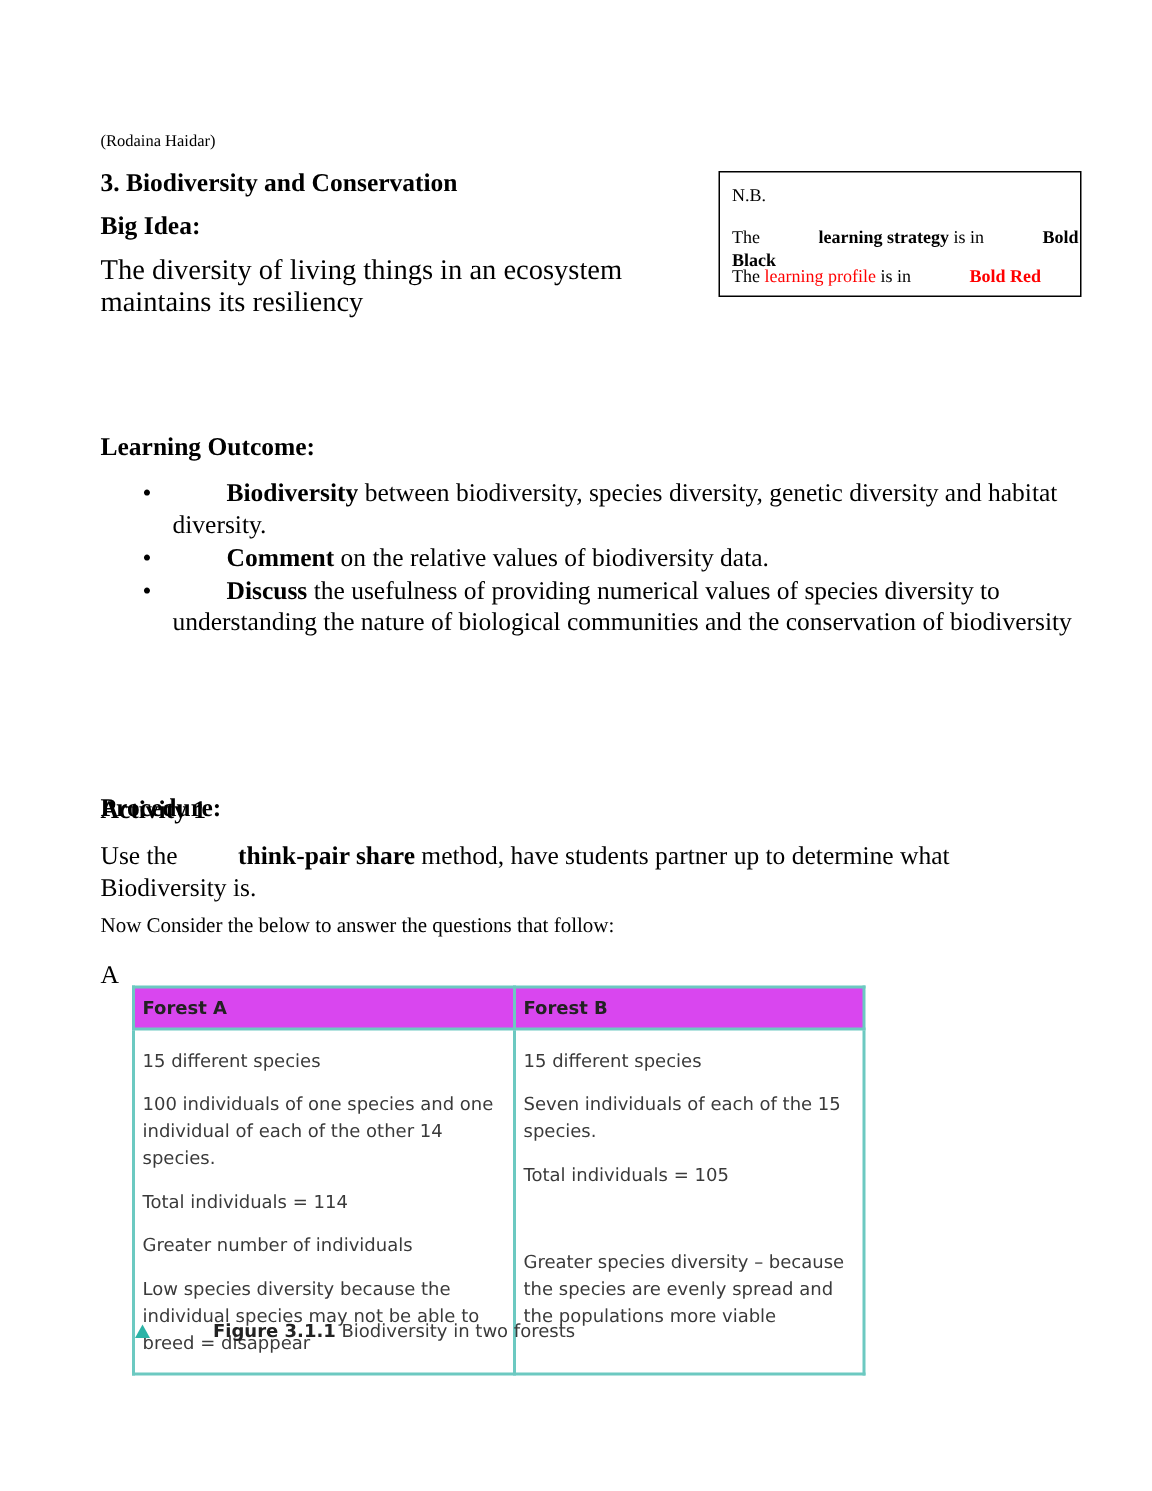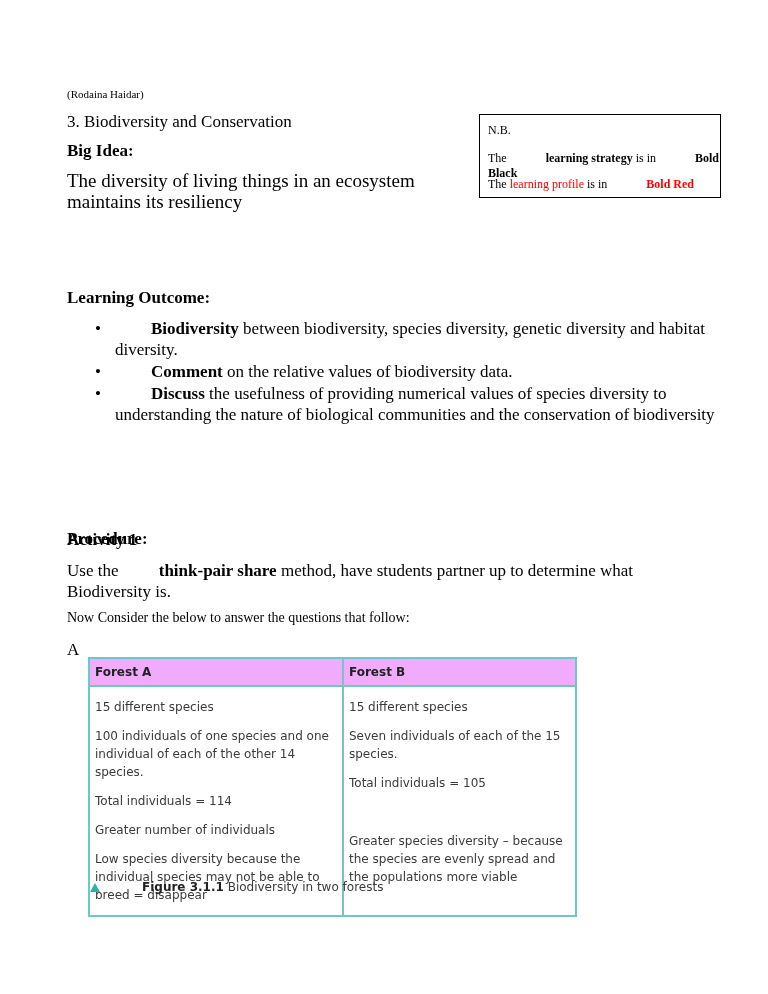--- a/index.html
+++ b/index.html
@@ -1,21 +1,21 @@
 <!DOCTYPE html>
 <html><head>
 <meta charset="utf-8">
 <style>
   html, body { margin: 0; padding: 0; background: #ffffff; }
   body { width: 768px; height: 994px; position: relative; overflow: hidden;
          font-family: "Liberation Serif", serif; color: #000; }
   .page { position: absolute; left: 0; top: 0; width: 768px; height: 830px; }
   .abs { position: absolute; }
   .author { left: 67px; top: 88px; font-size: 11px; }
-  .h-chapter { left: 67px; top: 112px; font-size: 17px; font-weight: normal; }
+  .h-chapter { left: 67px; top: 112px; font-size: 17px; font-weight: bold; }
   .h-bigidea { left: 67px; top: 141px; font-size: 17px; font-weight: bold; }
   .bigidea-text { left: 67px; top: 170px; width: 400px; font-size: 19px; line-height: 21px; }
   .nb-box { left: 479px; top: 114px; width: 242px; height: 84px; border: 1px solid #000; box-sizing: border-box; }
   .nb-line { position: absolute; left: 8px; font-size: 12px; }
   .nb-l1 { top: 8px; }
   .nb-l2 { top: 36px; }
   .nb-l3 { top: 62px; }
   .red { color: #ff0000; }
   .b { font-weight: bold; padding-left: 36px; }
   .h-section { left: 67px; top: 258px; font-size: 17px; font-weight: bold; }
@@ -24,21 +24,21 @@
   .bullets li { position: relative; padding-left: 20px; margin: 0 0 1px 0; }
   .bullets li .dot { position: absolute; left: 0; top: 0; }
   .h-procedure { left: 67px; top: 501px; font-size: 17px; font-weight: bold; margin-top: 28px; }
   .h-activity { left: 67px; top: 530px; font-size: 17px; font-weight: bold; }
   .activity-text { left: 67px; top: 560px; width: 620px; font-size: 17px; line-height: 21px; }
   .consider-text { left: 67px; top: 610px; font-size: 14px; }
   .label-a { left: 67px; top: 640px; font-size: 17px; }
   .fig-table { left: 88px; top: 657px; width: 489px; border-collapse: collapse;
                font-family: "DejaVu Sans", sans-serif; font-size: 12px; color: #3a3a3a; }
   .fig-table td, .fig-table th { border: 2px solid #6cc9c1; vertical-align: top; text-align: left; padding: 0 5px; }
-  .fig-table th { background: #f0abfc; font-weight: bold; color: #222; height: 26px; vertical-align: middle; }
+  .fig-table th { background: #d946ef; font-weight: bold; color: #222; height: 26px; vertical-align: middle; }
   .fig-table td { border-top: none; border-bottom: none; }
   .fig-table tr:last-child td { border-bottom: 2px solid #6cc9c1; }
   .fig-table .cell-line { display: block; line-height: 18px; margin: 11px 0; }
   .col-a { width: 242px; }
   .caption { left: 90px; top: 880px; font-family: "DejaVu Sans", sans-serif; font-size: 12px; color: #3a3a3a; }
   .tri { display: inline-block; width: 0; height: 0; border-left: 5px solid transparent; border-right: 5px solid transparent;
          border-bottom: 9px solid #2bb3a6; margin-right: 6px; vertical-align: -1px; }
 </style>
 </head>
 <body>

